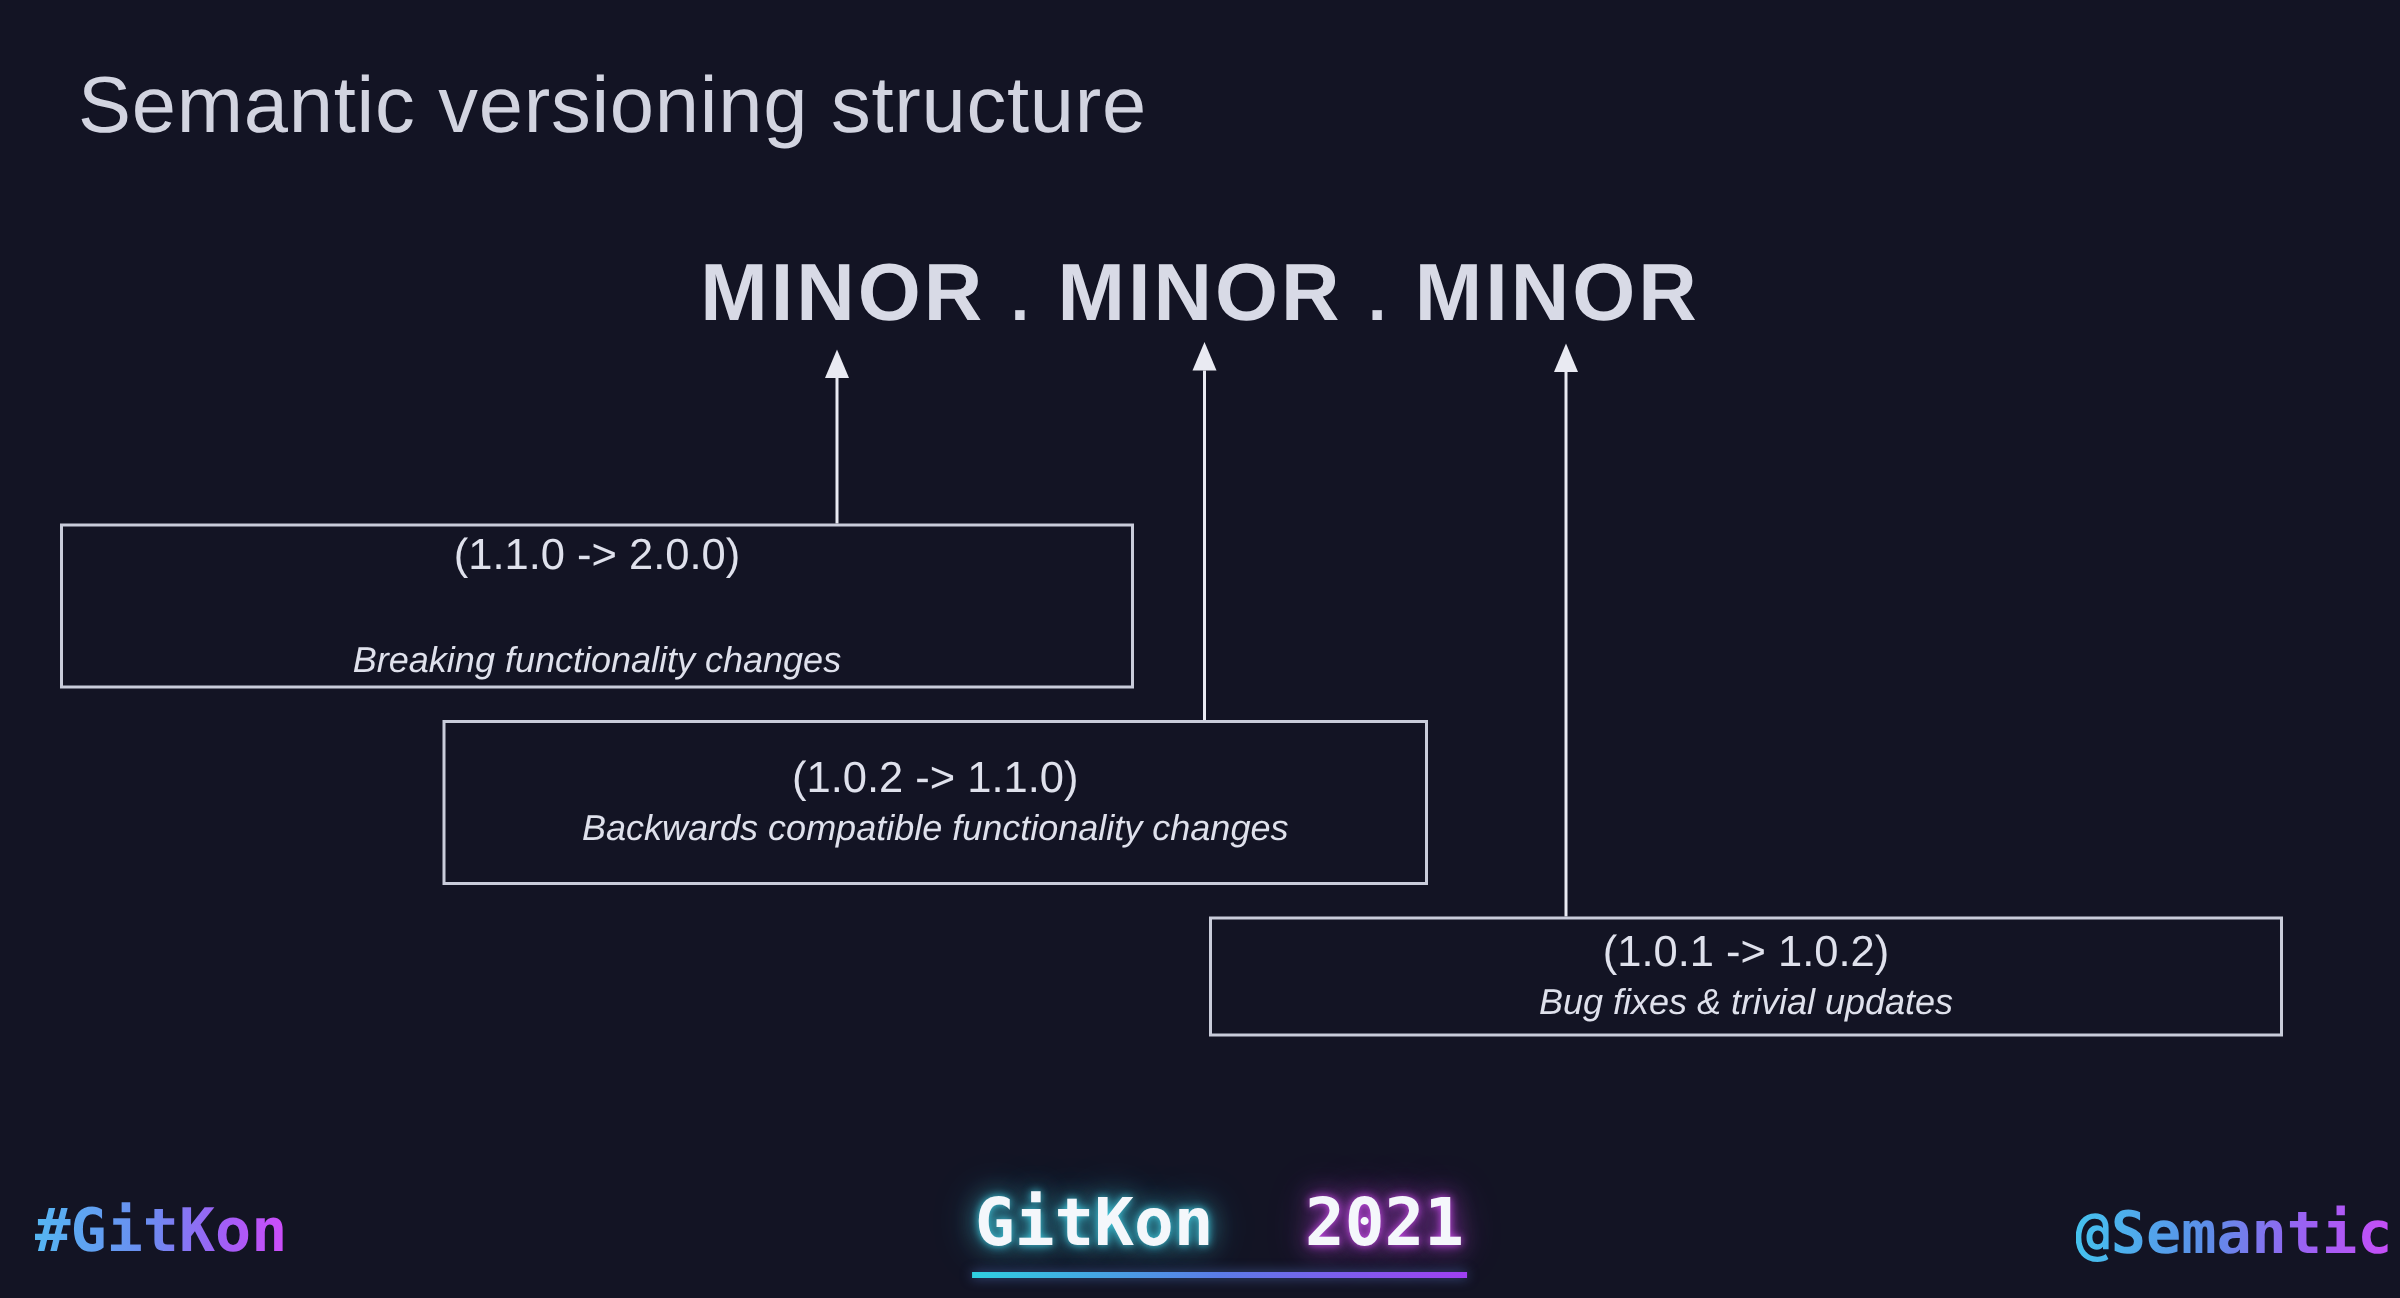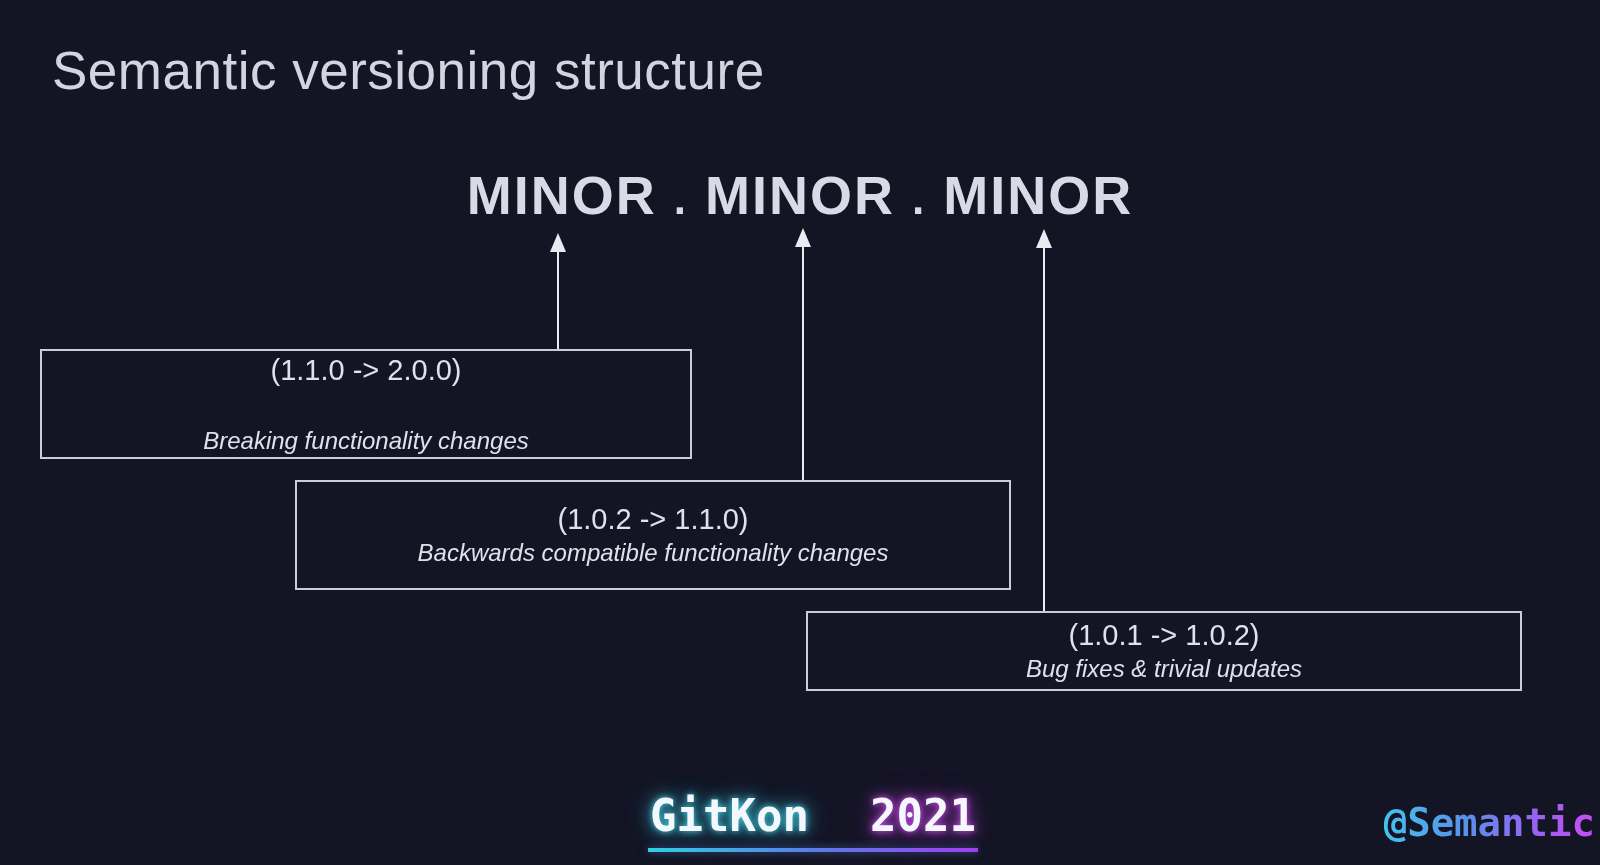--- a/index.html
+++ b/index.html
@@ -52,22 +52,22 @@
   .arrow.minor{left:795px;top:228px;height:252px;}
   .arrow.patch{left:1036px;top:229px;height:382px;}
 
   
   .note-box{
     position:absolute;
     border:2px solid var(--box-border);
     display:flex;flex-direction:column;justify-content:center;align-items:center;
     gap:3px;text-align:center;color:var(--box-text);
   }
-  .note-box.major{left:40px;top:349px;width:652px;height:110px;gap:40px;}
-  .note-box.minor{left:295px;top:480px;width:716px;height:110px;}
+  .note-box.major{left:40px;top:349px;width:716px;height:110px;gap:40px;}
+  .note-box.minor{left:295px;top:480px;width:657px;height:110px;}
   .note-box.patch{left:806px;top:611px;width:716px;height:80px;}
   .note-range{font-size:29px;}
   .note-desc{font-size:24px;font-style:italic;text-align:right;}
 
   
   .footer-item{
     position:absolute;
     font-family:"DejaVu Sans Mono","Liberation Mono",monospace;
     font-weight:700;white-space:nowrap;
   }
@@ -130,20 +130,21 @@
   <div class="note-box minor">
     <div class="note-range">(1.0.2 -&gt; 1.1.0)</div>
     <div class="note-desc">Backwards compatible functionality changes</div>
   </div>
 
   <div class="note-box patch">
     <div class="note-range">(1.0.1 -&gt; 1.0.2)</div>
     <div class="note-desc">Bug fixes &amp; trivial updates</div>
   </div>
 
+  <div class="footer-item hashtag">#GitKon</div>
 
   <div class="footer-item event">
     <span class="event-name">GitKon</span>
     <span class="event-year">2021</span>
     <div class="event-underline"></div>
   </div>
 
   <div class="footer-item handle">@Semantic</div>
 
 </div>

